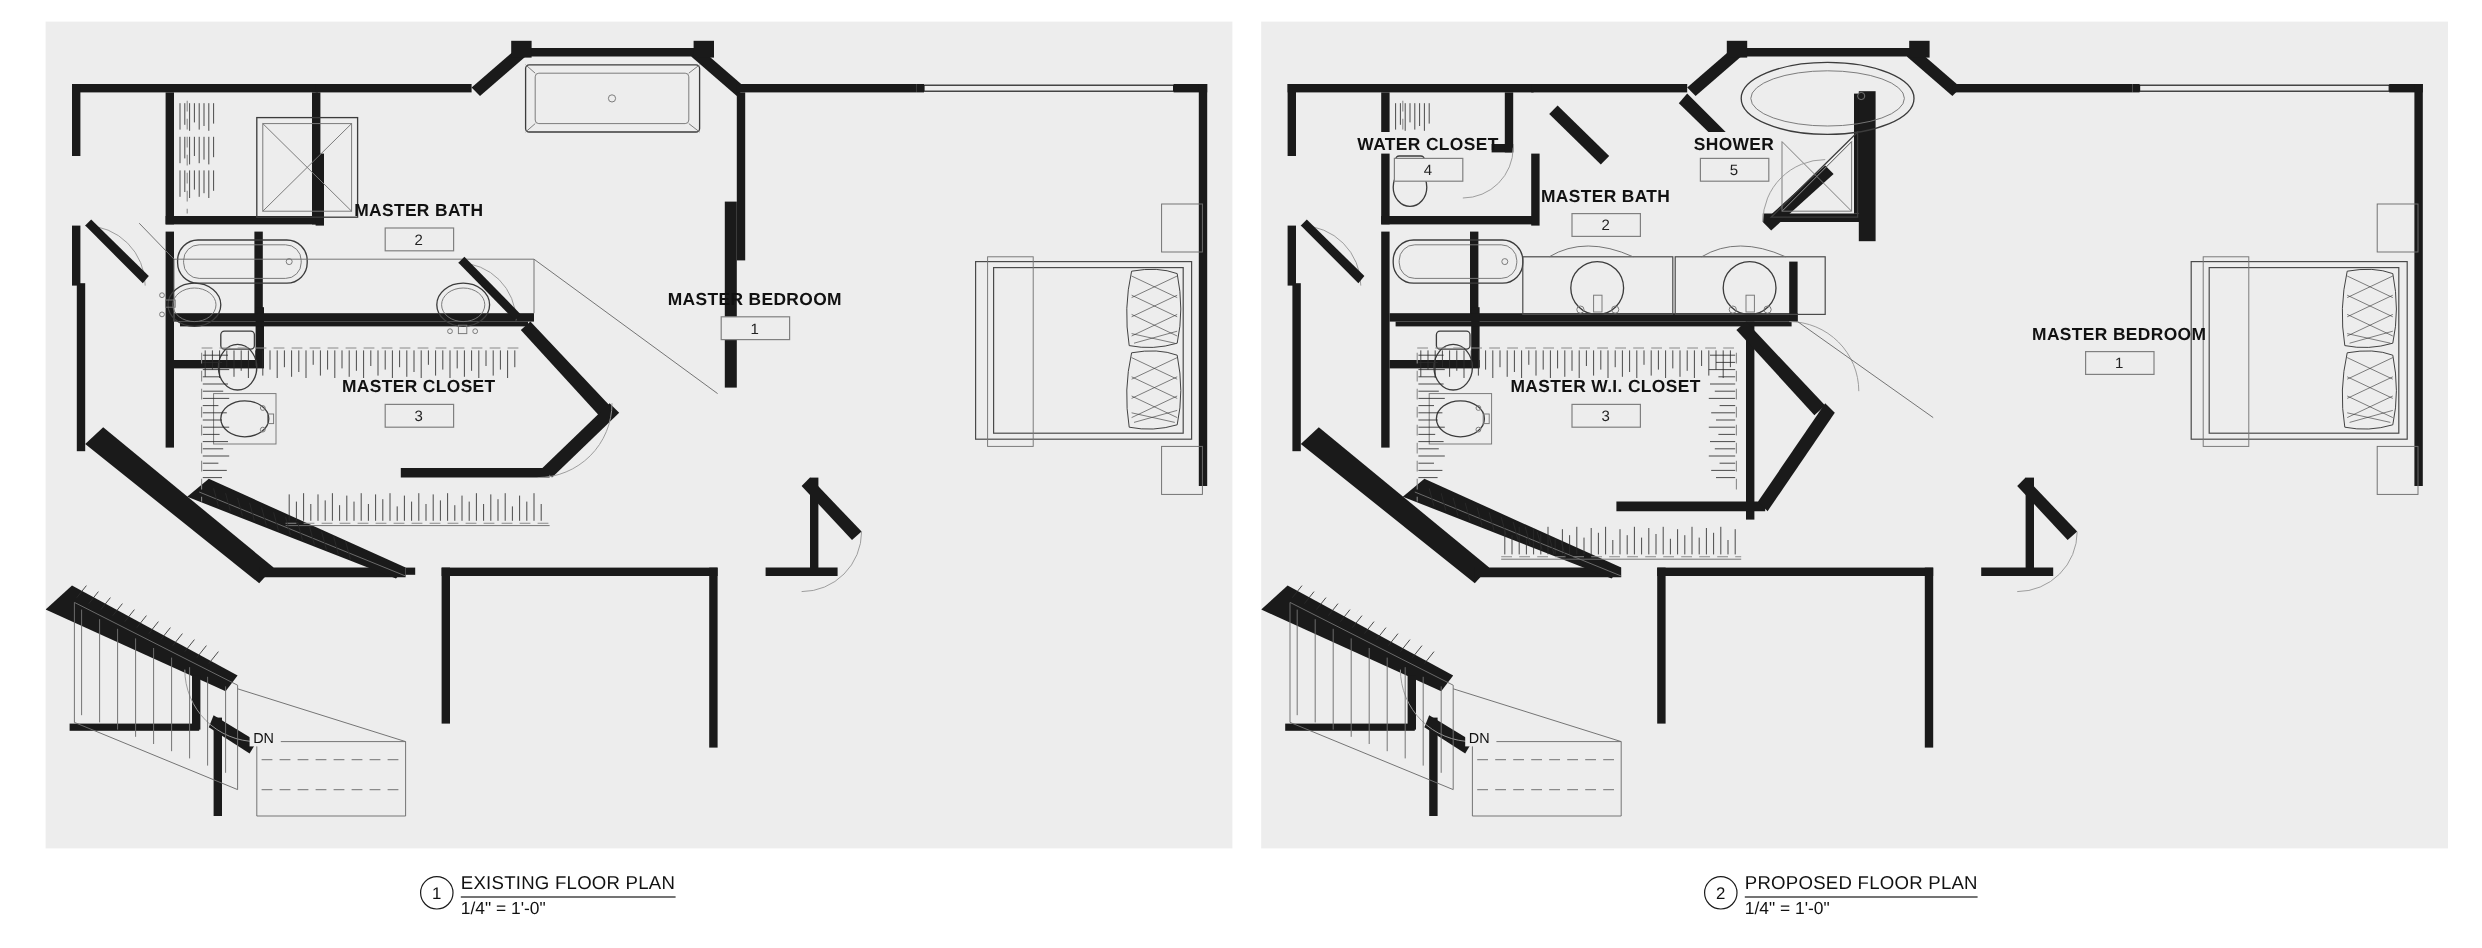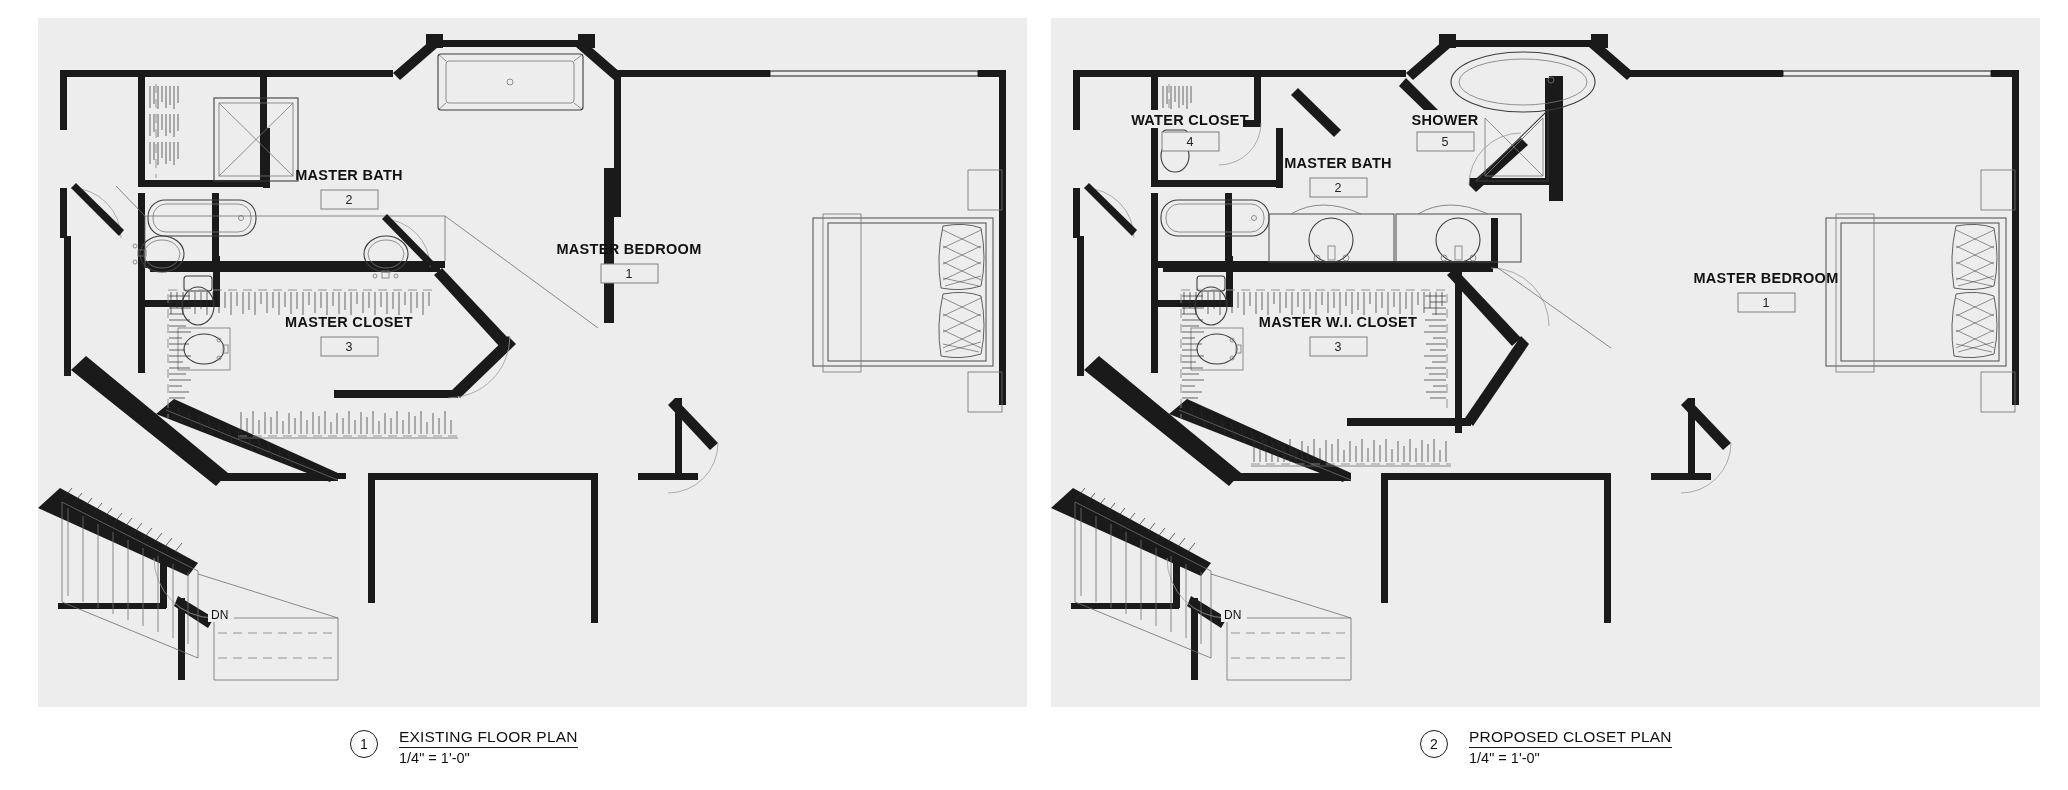--- a/index.html
+++ b/index.html
@@ -10,21 +10,21 @@
   #panel-existing{left:38px;width:989px;}
   #panel-proposed{left:1051px;width:989px;}
   .plan-svg{position:absolute;top:0;left:0;width:100%;height:100%;display:block;}
   .titleblock{position:absolute;height:46px;}
   #title-existing{left:350px;top:728px;width:330px;}
   #title-proposed{left:1420px;top:728px;width:330px;}
   .tb-inner{display:flex;align-items:flex-start;}
   .tb-bubble{width:26px;height:26px;border:1.3px solid #1a1a1a;border-radius:50%;
              display:flex;align-items:center;justify-content:center;
              font-size:14px;color:#111;flex:0 0 auto;margin-top:2px;}
-  .tb-text{margin-left:21px;}
+  .tb-text{margin-left:6px;}
   .tb-name{font-size:15.5px;letter-spacing:.2px;color:#111;
            border-bottom:1.5px solid #1a1a1a;padding-bottom:1px;display:inline-block;}
   .tb-scale{font-size:14.5px;color:#111;margin-top:2px;display:block;}
   .rlabel{font-size:14.5px;font-weight:bold;letter-spacing:.3px;fill:#111;}
   .rtag{font-size:12.5px;fill:#222;}
   .tagbox{fill:#ededed;stroke:#808080;stroke-width:1;}
   .wall{fill:#1a1a1a;}
   .wallline{stroke:#1a1a1a;fill:none;}
   .thin{stroke:#6f6f6f;stroke-width:.8;fill:none;}
   .thin2{stroke:#4a4a4a;stroke-width:1;fill:none;}
@@ -806,19 +806,19 @@
         <span class="tb-name">EXISTING FLOOR PLAN</span>
         <span class="tb-scale">1/4" = 1'-0"</span>
       </div>
     </div>
   </div>
 
   <div class="titleblock" id="title-proposed">
     <div class="tb-inner">
       <div class="tb-bubble">2</div>
       <div class="tb-text">
-        <span class="tb-name">PROPOSED CLOSET PLAN</span>
+        <span class="tb-name">PROPOSED FLOOR PLAN</span>
         <span class="tb-scale">1/4" = 1'-0"</span>
       </div>
     </div>
   </div>
 
 </div>
 
 </body></html>

